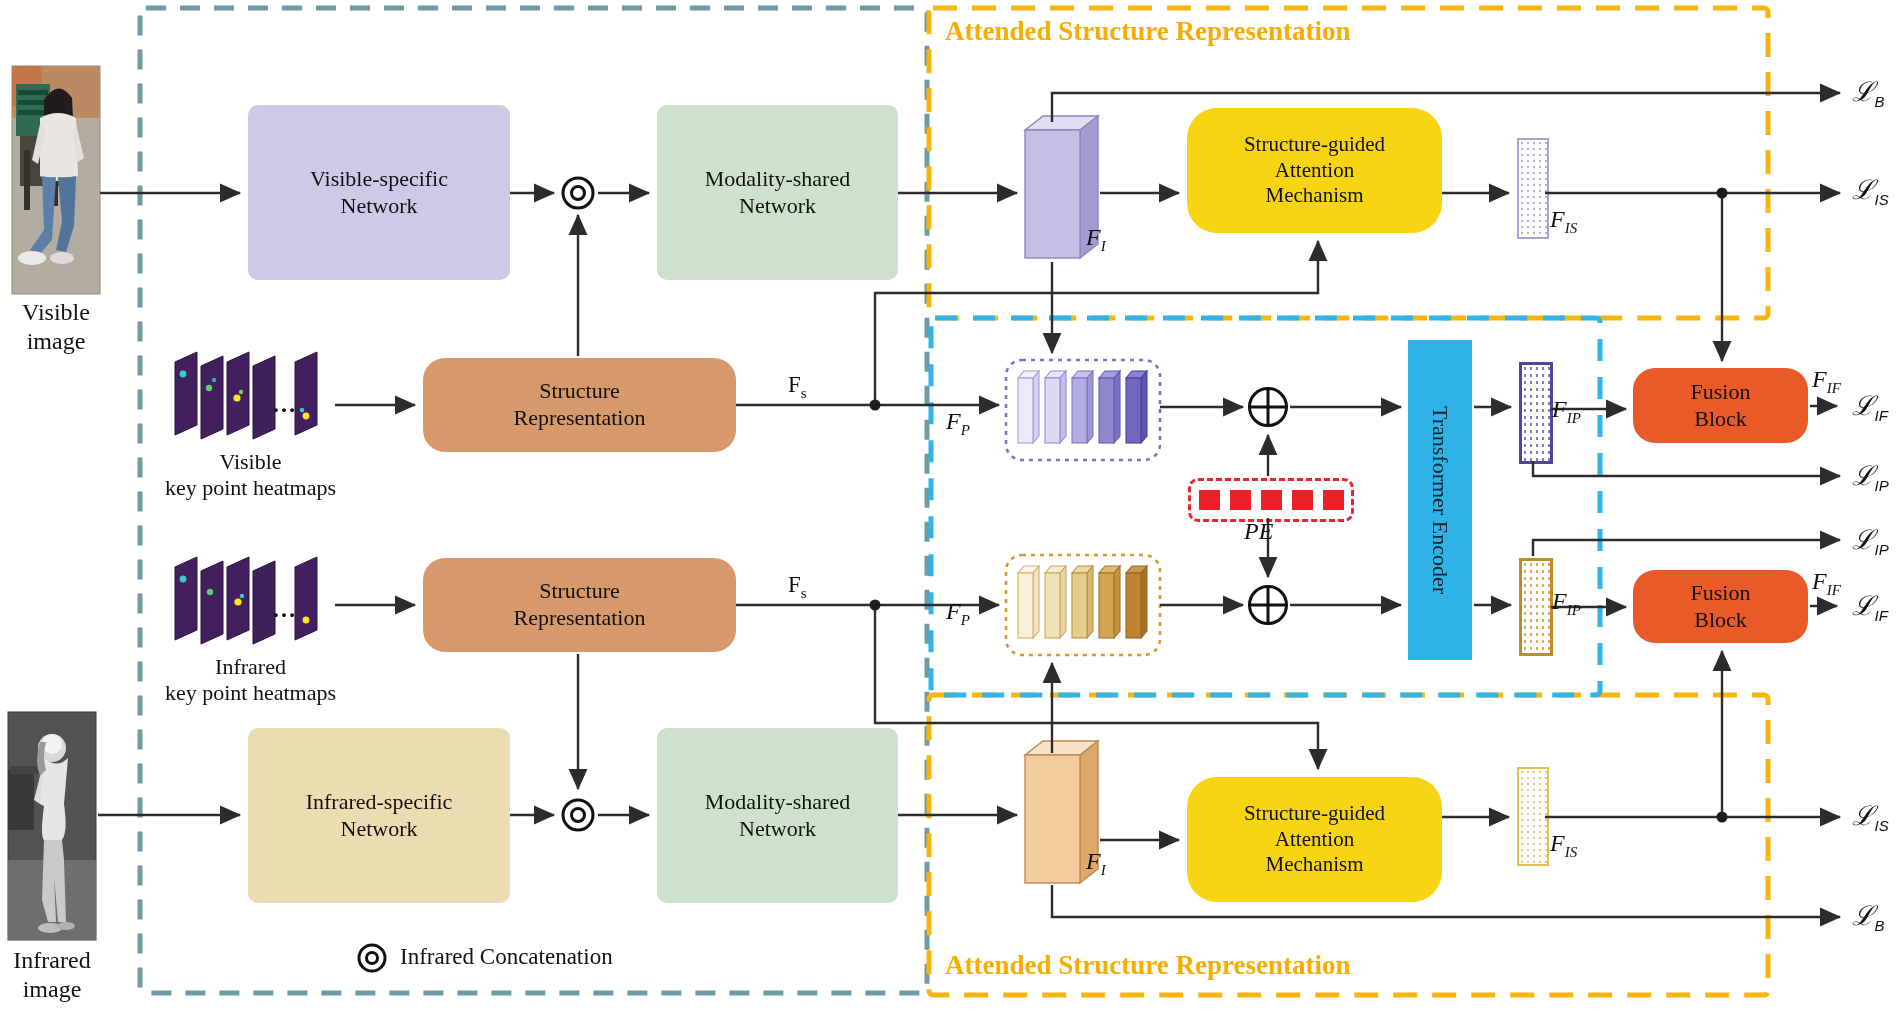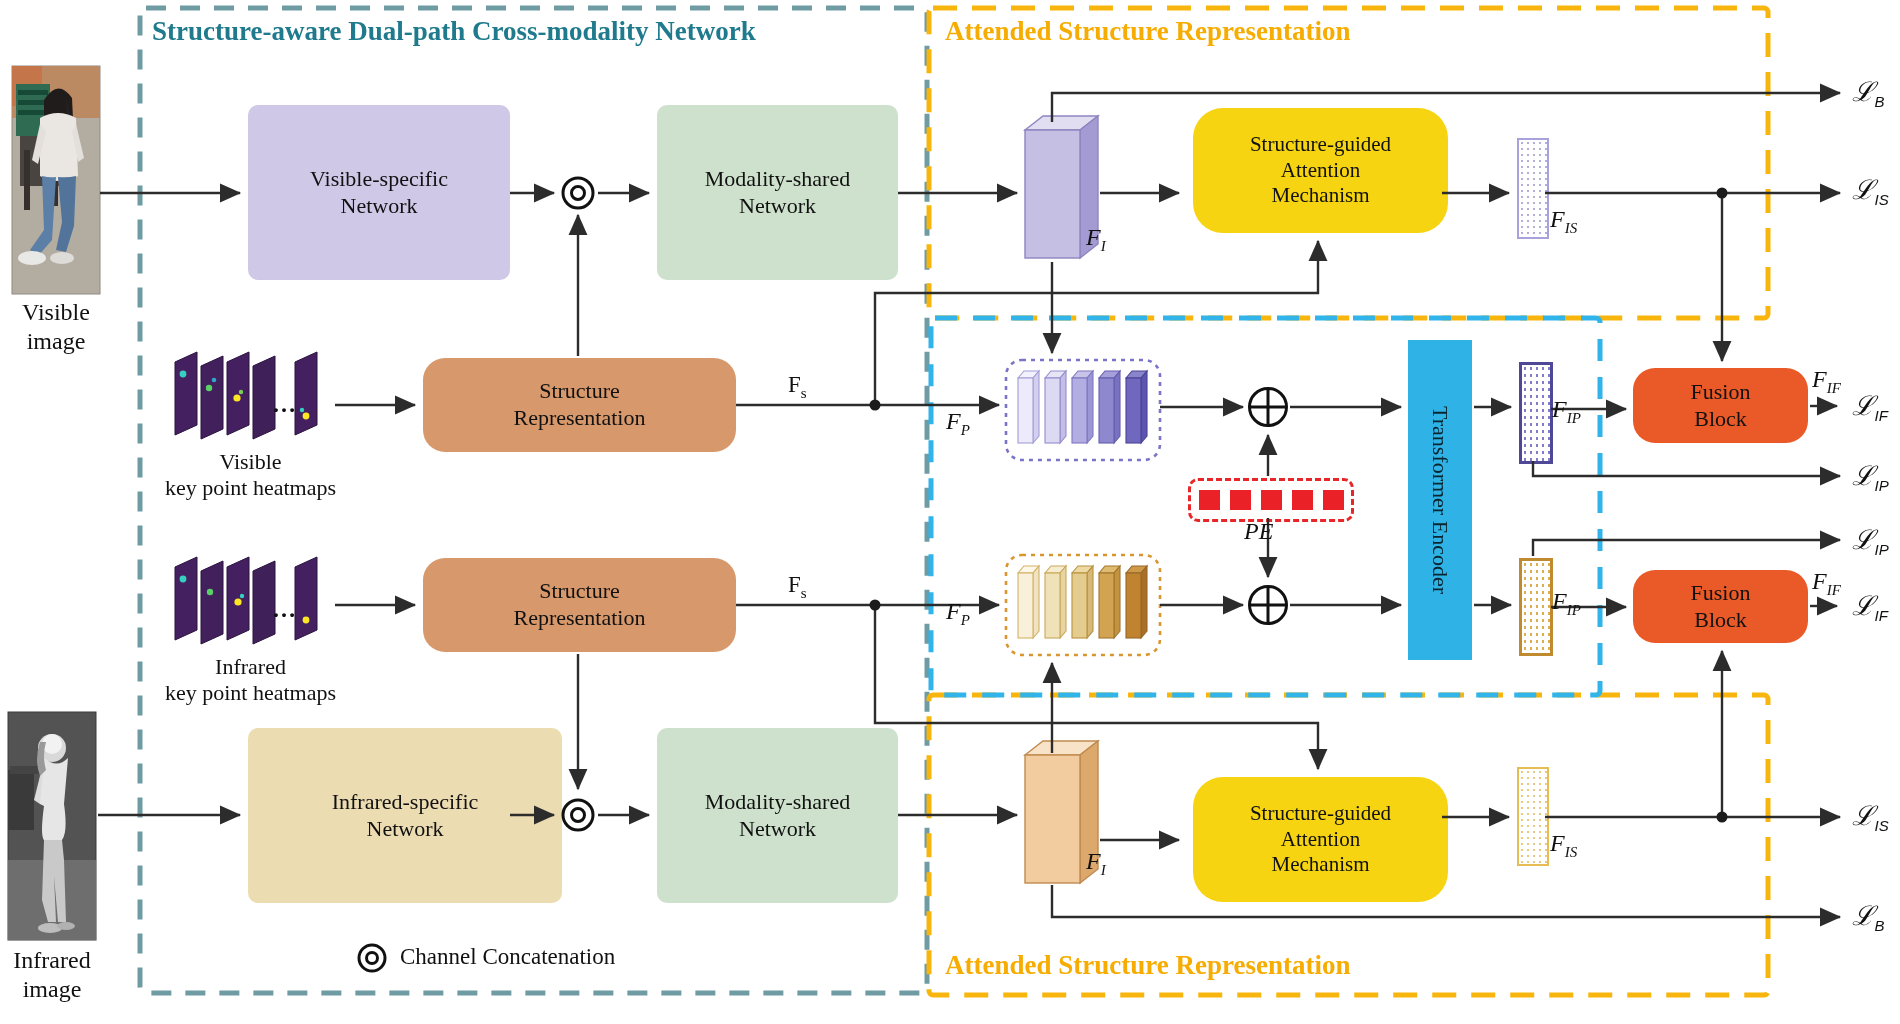--- a/index.html
+++ b/index.html
@@ -3,21 +3,21 @@
 <meta charset="utf-8">
 <style>
   html,body{margin:0;padding:0;background:#ffffff;}
   #stage{position:relative;width:1900px;height:1024px;background:#fff;overflow:hidden;
          font-family:"Liberation Serif","DejaVu Serif",serif;}
   .abs{position:absolute;}
   .block{position:absolute;display:flex;flex-direction:column;align-items:center;justify-content:center;
          text-align:center;color:#111;line-height:1.22;}
   .block .bl{font-size:22px;}
   .rounded38{border-radius:10px;}
-  .rounded30{border-radius:30px;margin-left:6px;}
+  .rounded30{border-radius:30px;}
   .rounded16{border-radius:22px;}
   .title{position:absolute;font-weight:bold;font-size:27px;white-space:nowrap;letter-spacing:0px;}
   .lbl{position:absolute;font-size:24px;color:#111;white-space:nowrap;}
   .lbl i{font-style:italic;}
   .lbl sub,.loss sub{font-size:15px;font-style:italic;vertical-align:-6px;}
   .loss{position:absolute;font-size:27px;font-style:italic;color:#111;white-space:nowrap;
         font-family:Liberation Sans, sans-serif;}
   .caption{position:absolute;text-align:center;font-size:24px;color:#111;line-height:1.2;}
   .hm-caption{position:absolute;text-align:center;font-size:22px;color:#111;line-height:1.18;}
   .bar{position:absolute;background-color:#fff;}
@@ -50,21 +50,21 @@
   <div class="block rounded16" style="left:423px;top:358px;width:313px;height:94px;background:#d7996c;">
     <span class="bl">Structure</span>
     <span class="bl">Representation</span>
   </div>
 
   <div class="block rounded16" style="left:423px;top:558px;width:313px;height:94px;background:#d7996c;">
     <span class="bl">Structure</span>
     <span class="bl">Representation</span>
   </div>
 
-  <div class="block rounded38" style="left:248px;top:728px;width:314px;height:175px;background:#ecdcb2;">
+  <div class="block rounded38" style="left:248px;top:728px;width:262px;height:175px;background:#ecdcb2;">
     <span class="bl">Infrared-specific</span>
     <span class="bl">Network</span>
   </div>
 
   <div class="block rounded38" style="left:657px;top:728px;width:241px;height:175px;background:#cee1cc;">
     <span class="bl">Modality-shared</span>
     <span class="bl">Network</span>
   </div>
 
   <div class="block rounded30" style="left:1187px;top:108px;width:255px;height:125px;background:#f6d411;">
@@ -312,21 +312,20 @@
       <line x1="1249.5" y1="407" x2="1286.5" y2="407"></line>
       <line x1="1268" y1="388.5" x2="1268" y2="425.5"></line>
     </g>
     <g fill="#fff" stroke="#111" stroke-width="3">
       <circle cx="1268" cy="605" r="18.5"></circle>
       <line x1="1249.5" y1="605" x2="1286.5" y2="605"></line>
       <line x1="1268" y1="586.5" x2="1268" y2="623.5"></line>
     </g>
   </svg>
 
-  <div class="title" style="left:152px;top:16px;color:#1e7a8c;">Structure-aware Dual-path Cross-modality Network</div>
   <div class="title" style="left:945px;top:16px;color:#f6ac00;">Attended Structure Representation</div>
   <div class="title" style="left:945px;top:950px;color:#f6ac00;">Attended Structure Representation</div>
 
   <div class="caption" style="left:6px;top:298px;width:100px;">
     <div>Visible</div>
       <div>image</div>
   </div>
   <div class="caption" style="left:2px;top:946px;width:100px;">
     <div>Infrared</div>
       <div>image</div>
@@ -389,15 +388,15 @@
     <span>ℒ</span><sub>IP</sub></div>
   <div class="loss" style="left:1852px;top:520px;">
     <span>ℒ</span><sub>IP</sub></div>
   <div class="loss" style="left:1852px;top:586px;">
     <span>ℒ</span><sub>IF</sub></div>
   <div class="loss" style="left:1852px;top:796px;">
     <span>ℒ</span><sub>IS</sub></div>
   <div class="loss" style="left:1852px;top:896px;">
     <span>ℒ</span><sub>B</sub></div>
 
-  <div class="lbl" style="left:400px;top:944px;font-size:23px;">Channel Concatenation</div>
+  <div class="lbl" style="left:400px;top:944px;font-size:23px;">Infrared Concatenation</div>
 
 </div>
 
 </body></html>

